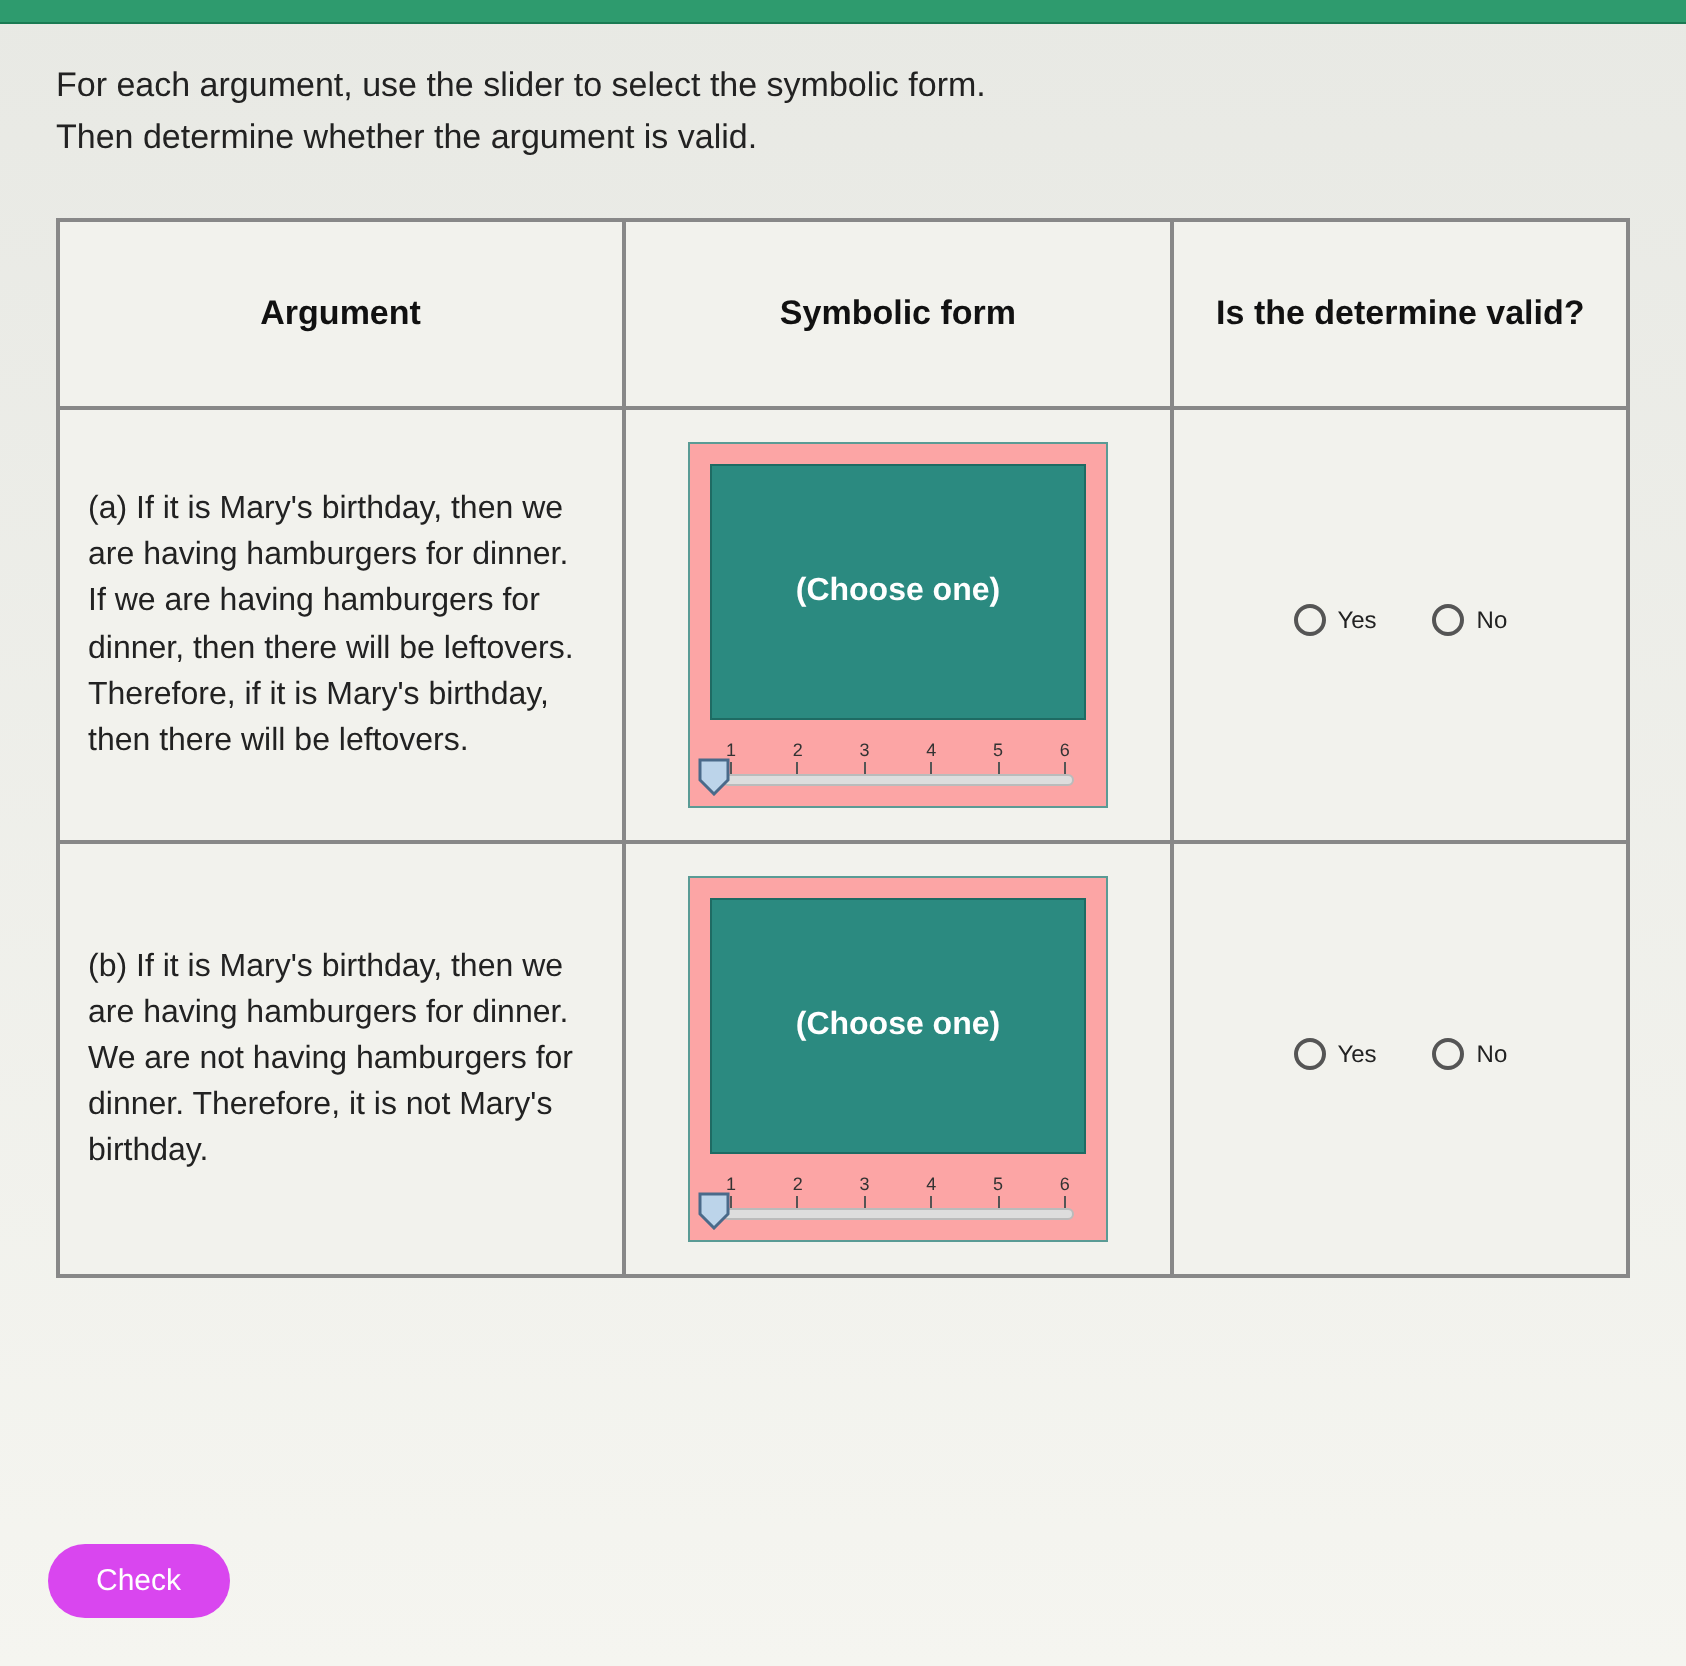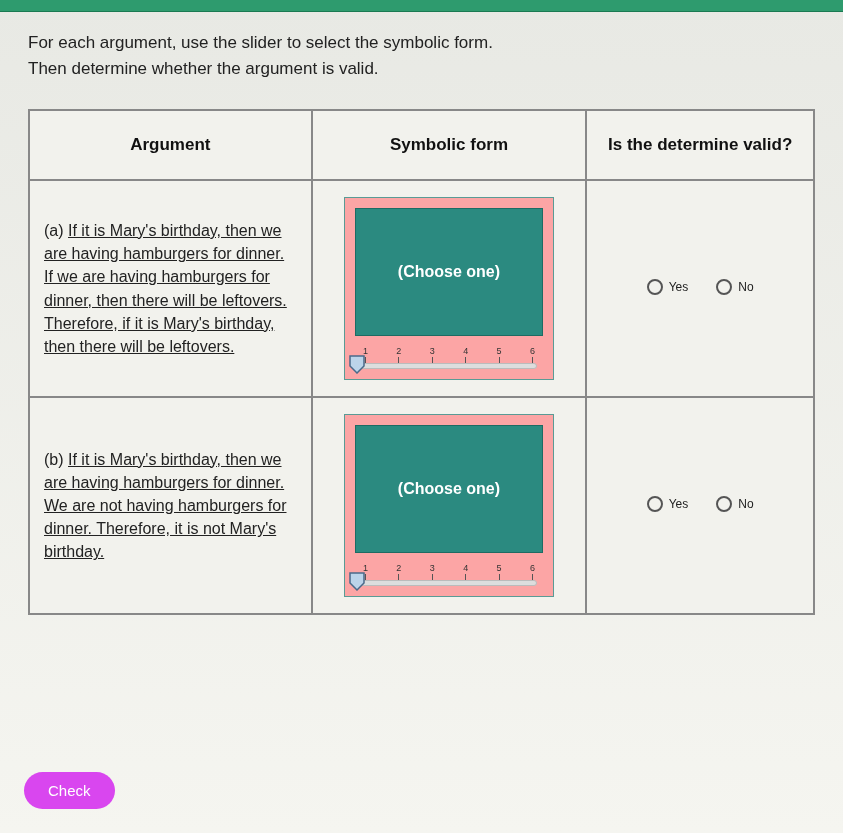--- a/index.html
+++ b/index.html
@@ -35,29 +35,29 @@
   table.main th, table.main td {
     border: 2px solid #888;
     padding: 16px 14px;
     vertical-align: middle;
   }
   table.main th {
     font-weight: bold;
     font-size: 17px;
     text-align: center;
     color: #111;
-    padding: 24px 12px;
+    padding: 36px 12px;
   }
   .arg-text {
     font-size: 16px;
     color: #222;
     line-height: 1.45;
   }
   .arg-label { display:inline; }
-  .arg-body { display:inline;text-decoration:underline; }
+  .arg-body { display:inline; }
   .slider-box {
     width: 210px;
     margin: 0 auto;
     border: 1px solid #5a9b95;
     background: #fca5a5;
     padding: 10px 10px 6px 10px;
   }
   .choose-panel {
     background: #2b8a80;
     color: #fff;

